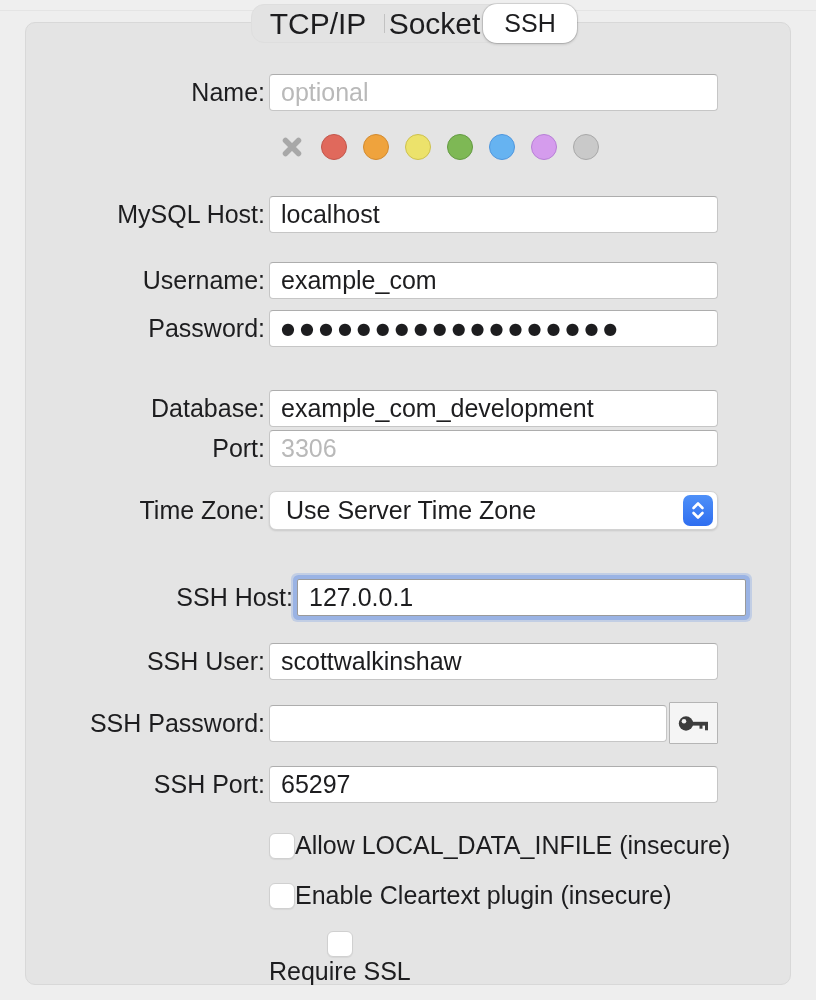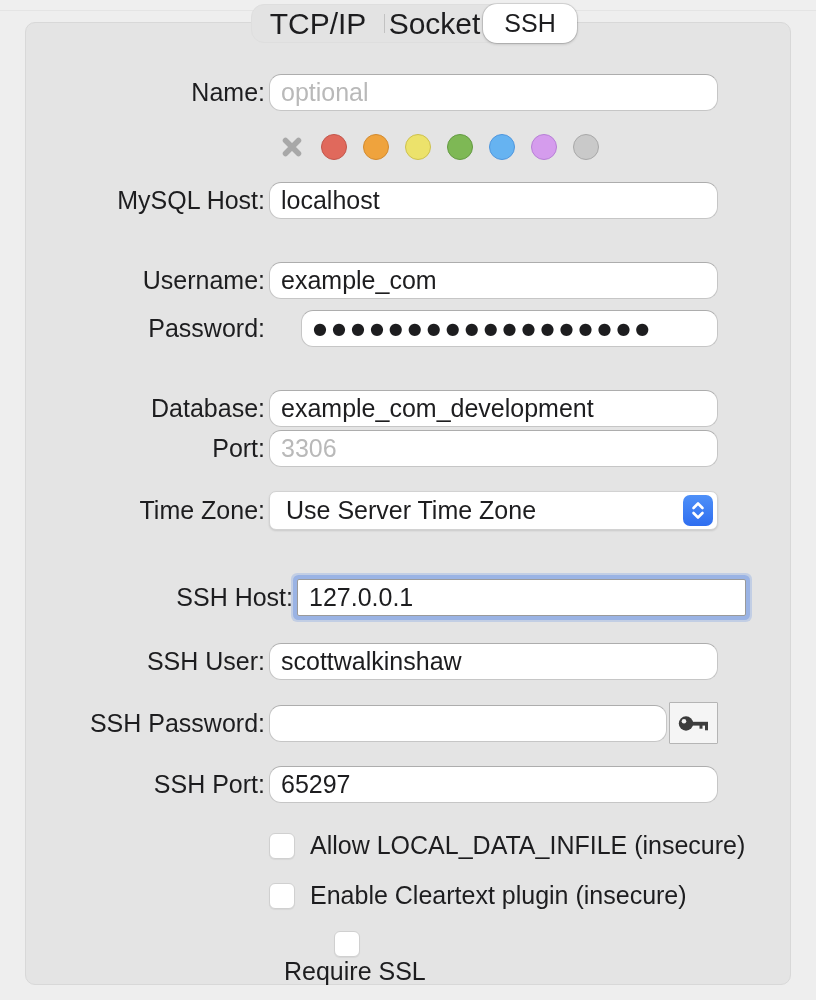--- a/index.html
+++ b/index.html
@@ -20,28 +20,28 @@
   .seg-pill{position:absolute;right:-1px;top:-1px;width:94px;height:39px;background:#ffffff;
        border-radius:14px;box-shadow:0 0 0 1px rgba(0,0,0,0.10),0 1px 3px rgba(0,0,0,0.22);
        display:flex;align-items:center;justify-content:center;font-size:25px;}
 
   
   .row{position:absolute;left:25px;width:693px;display:flex;align-items:center;z-index:3;}
   .lbl{width:240px;text-align:right;font-size:25px;flex:none;}
   .ctl{flex:1;margin-left:4px;display:flex;align-items:center;}
   input.txt{width:100%;height:37px;box-sizing:border-box;border:1px solid #c6c6c6;border-top-color:#adadad;
        background:#ffffff;font-family:"Liberation Sans",sans-serif;font-size:25px;color:#1d1d1f;
-       padding:0 11px;outline:none;border-radius:12px;}
+       padding:0 11px;outline:none;border-radius:4px;}
   input.txt::placeholder{color:#b9b9b9;}
   input.dots{font-family:"DejaVu Sans",sans-serif;font-size:16px;letter-spacing:5px;}
   input.focused{border:1px solid #9a9a9a;
        box-shadow:0 0 0 4px #9ab3e4,0 0 0 6px rgba(154,179,228,0.45);border-radius:2px;}
 
   .r-name{top:74px;}   .r-colors{top:132px;height:30px;}
-  .r-mysql{top:182px;justify-content:flex-end;} .r-user{top:262px;}  .r-pass{top:310px;gap:32px;}
+  .r-mysql{top:196px;justify-content:flex-end;} .r-user{top:262px;}  .r-pass{top:310px;}
   .r-db{top:390px;justify-content:space-between;}    .r-port{top:430px;}  .r-tz{top:491px;}
   .r-sshhost{top:579px;margin-left:28px;} .r-sshuser{top:643px;} .r-sshpass{top:702px;} .r-sshport{top:766px;}
 
   
   .swatches{display:flex;align-items:center;margin-left:10px;}
   .clear-x{width:26px;height:26px;display:flex;align-items:center;justify-content:center;}
   .swatch{width:26px;height:26px;border-radius:50%;border:1px solid #999;box-sizing:border-box;margin-left:16px;}
   .swatch:first-of-type{margin-left:21px;}
 
   
@@ -53,21 +53,21 @@
        background:linear-gradient(#4e90f8,#2f6ef0);display:flex;align-items:center;justify-content:center;}
 
   
   .keybtn{flex:none;width:49px;height:42px;margin-left:2px;background:#f5f5f5;border:1px solid #b5b5b5;
        display:flex;align-items:center;justify-content:center;box-sizing:border-box;border-radius:1px;}
 
   
   .cbrow{position:absolute;left:269px;display:flex;align-items:center;z-index:3;}
   .cb{width:24px;height:24px;background:#ffffff;border:1px solid #d0d0d0;border-radius:6px;flex:none;
       box-shadow:0 1px 1px rgba(0,0,0,0.06);}
-  .cb-label{margin-left:15px;font-size:25px;white-space:nowrap;}
+  .cb-label{font-size:25px;white-space:nowrap;}
   .cb1{top:831px;} .cb2{top:881px;} .cb3{top:931px;flex-direction:column;}
 </style>
 </head>
 <body>
 
 <div class="page">
   <div class="titlebar-edge"></div>
   <div class="panel"></div>
 
   <div class="seg">

